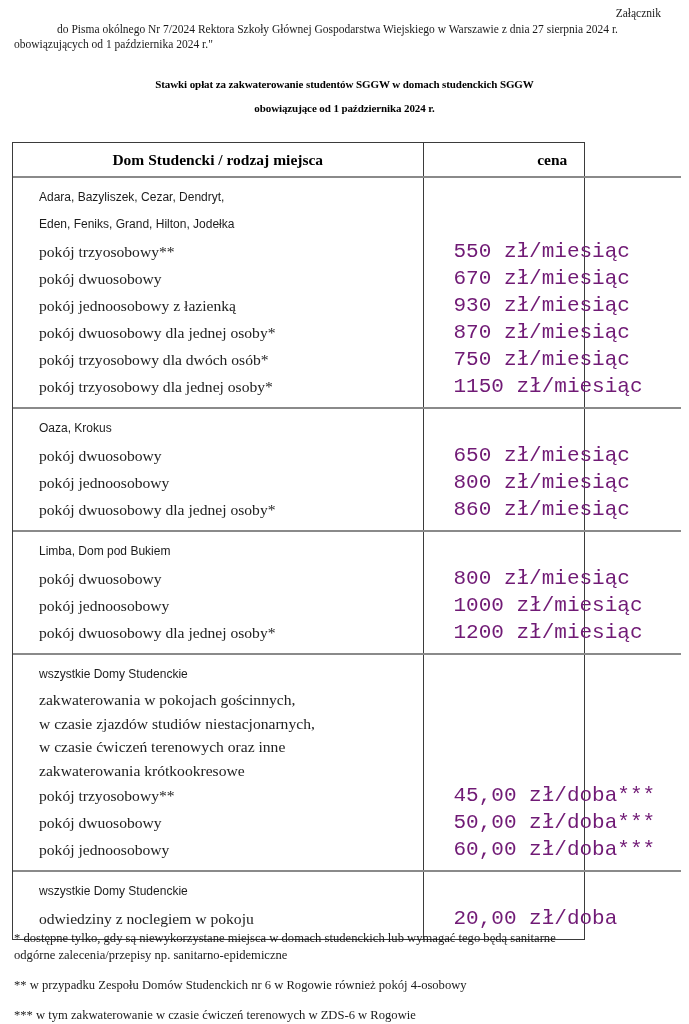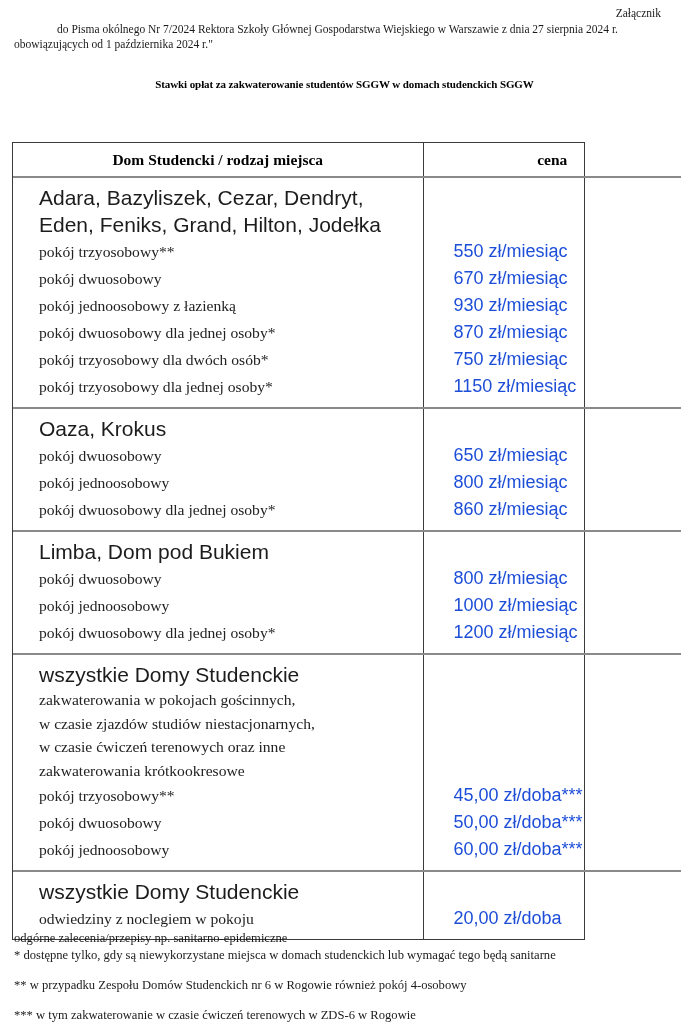--- a/index.html
+++ b/index.html
@@ -88,21 +88,21 @@
   }
   tr.sect-row.last > td {
     border-bottom: none;
   }
 
   .cell-inner {
     padding: 6px 0 7px 0;
   }
   .dorm-names {
     font-family: "Liberation Sans", "DejaVu Sans", sans-serif;
-    font-size: 21px;
+    font-size: 12px;
     line-height: 27px;
     color: #1c1c1c;
     padding-left: 26px;
     white-space: nowrap;
   }
   .desc-block {
     font-family: "Liberation Serif", serif;
     font-size: 15.6px;
     line-height: 23.5px;
     color: #222;
@@ -111,24 +111,24 @@
   .desc-block .dl { display: block; white-space: nowrap; }
   .room-line {
     font-family: "Liberation Serif", serif;
     font-size: 15.6px;
     line-height: 27px;
     color: #222;
     padding-left: 26px;
     white-space: nowrap;
   }
   .price-line {
-    font-family: Liberation Sans, sans-serif;
-    font-size: 18px;
+    font-family: Liberation Mono, monospace;
+    font-size: 21px;
     line-height: 27px;
-    color: #1d4ed8;
+    color: #701a75;
     padding-left: 30px;
     white-space: nowrap;
   }
   .spacer-line {
     line-height: 27px;
     font-size: 15.6px;
     visibility: hidden;
   }
   .spacer-block {
     line-height: 23.5px;
@@ -159,20 +159,21 @@
 <body>
 
 <div class="doc-header">
   <span class="hdr-line l1">Załącznik</span>
   <span class="hdr-line l2">do Pisma okólnego Nr 7/2024 Rektora Szkoły Głównej Gospodarstwa Wiejskiego w Warszawie z dnia 27 sierpnia 2024 r.</span>
   <span class="hdr-line l4">obowiązujących od 1 października 2024 r."</span>
 </div>
 
 <div class="doc-title">
   <span class="t-line">Stawki opłat za zakwaterowanie studentów SGGW w domach studenckich SGGW</span>
+  <span class="t-line">obowiązujące od 1 października 2024 r.</span>
 </div>
 
 <div class="rates-table">
   <table>
     <colgroup>
       <col class="c-name">
       <col class="c-price">
     </colgroup>
     <thead>
       <tr class="head-row">
@@ -290,22 +291,22 @@
           </div>
         </td>
       </tr>
 
     </tbody>
   </table>
 </div>
 
 <div class="footnotes">
   <div class="footnote fn1">
+    <span class="fl">* dostępne tylko, gdy są niewykorzystane miejsca w domach studenckich lub wymagać tego będą sanitarne</span>
     <span class="fl">odgórne zalecenia/przepisy np. sanitarno-epidemiczne</span>
-    <span class="fl">* dostępne tylko, gdy są niewykorzystane miejsca w domach studenckich lub wymagać tego będą sanitarne</span>
   </div>
   <div class="footnote">
     <span class="fl">** w przypadku Zespołu Domów Studenckich nr 6 w Rogowie również pokój 4-osobowy</span>
   </div>
   <div class="footnote">
     <span class="fl">*** w tym zakwaterowanie w czasie ćwiczeń terenowych w ZDS-6 w Rogowie</span>
   </div>
 </div>
 
 </body></html>

